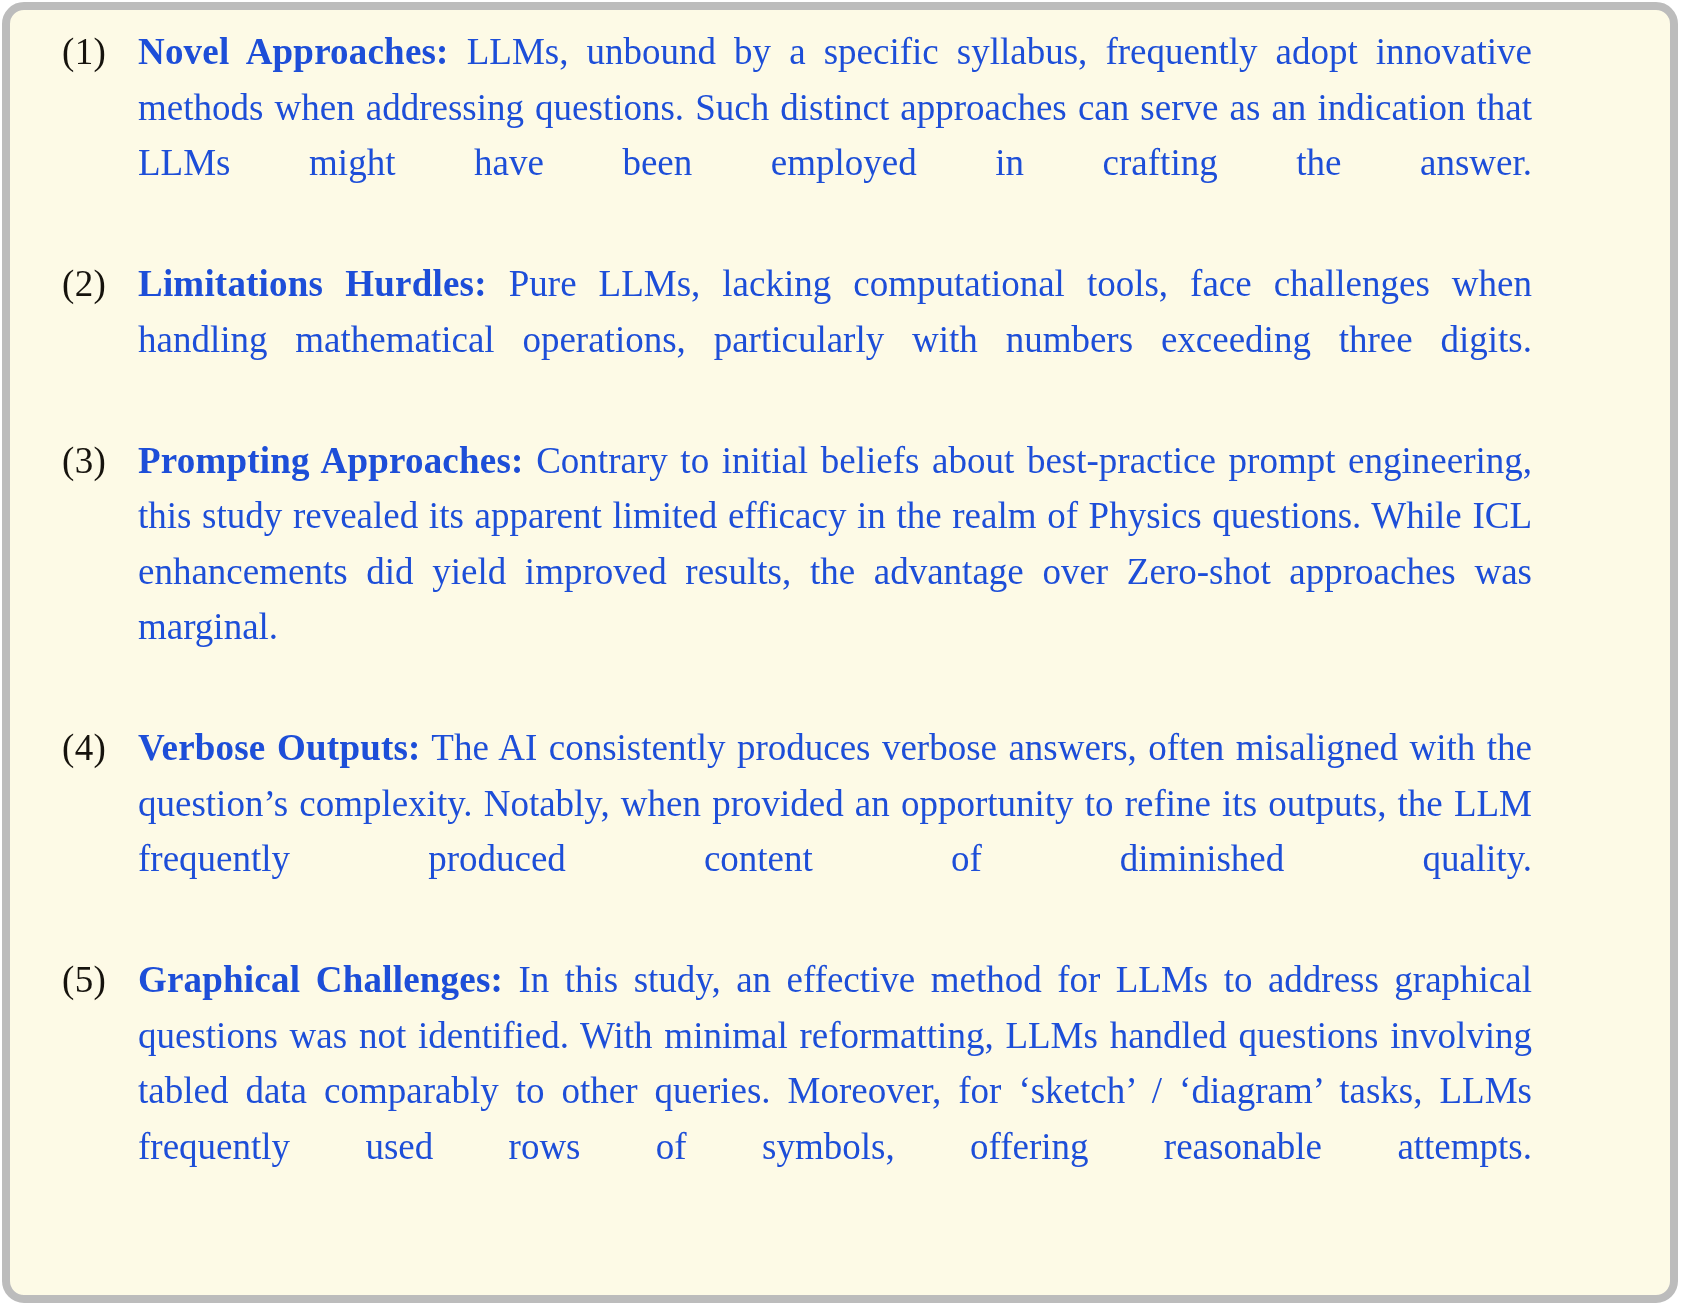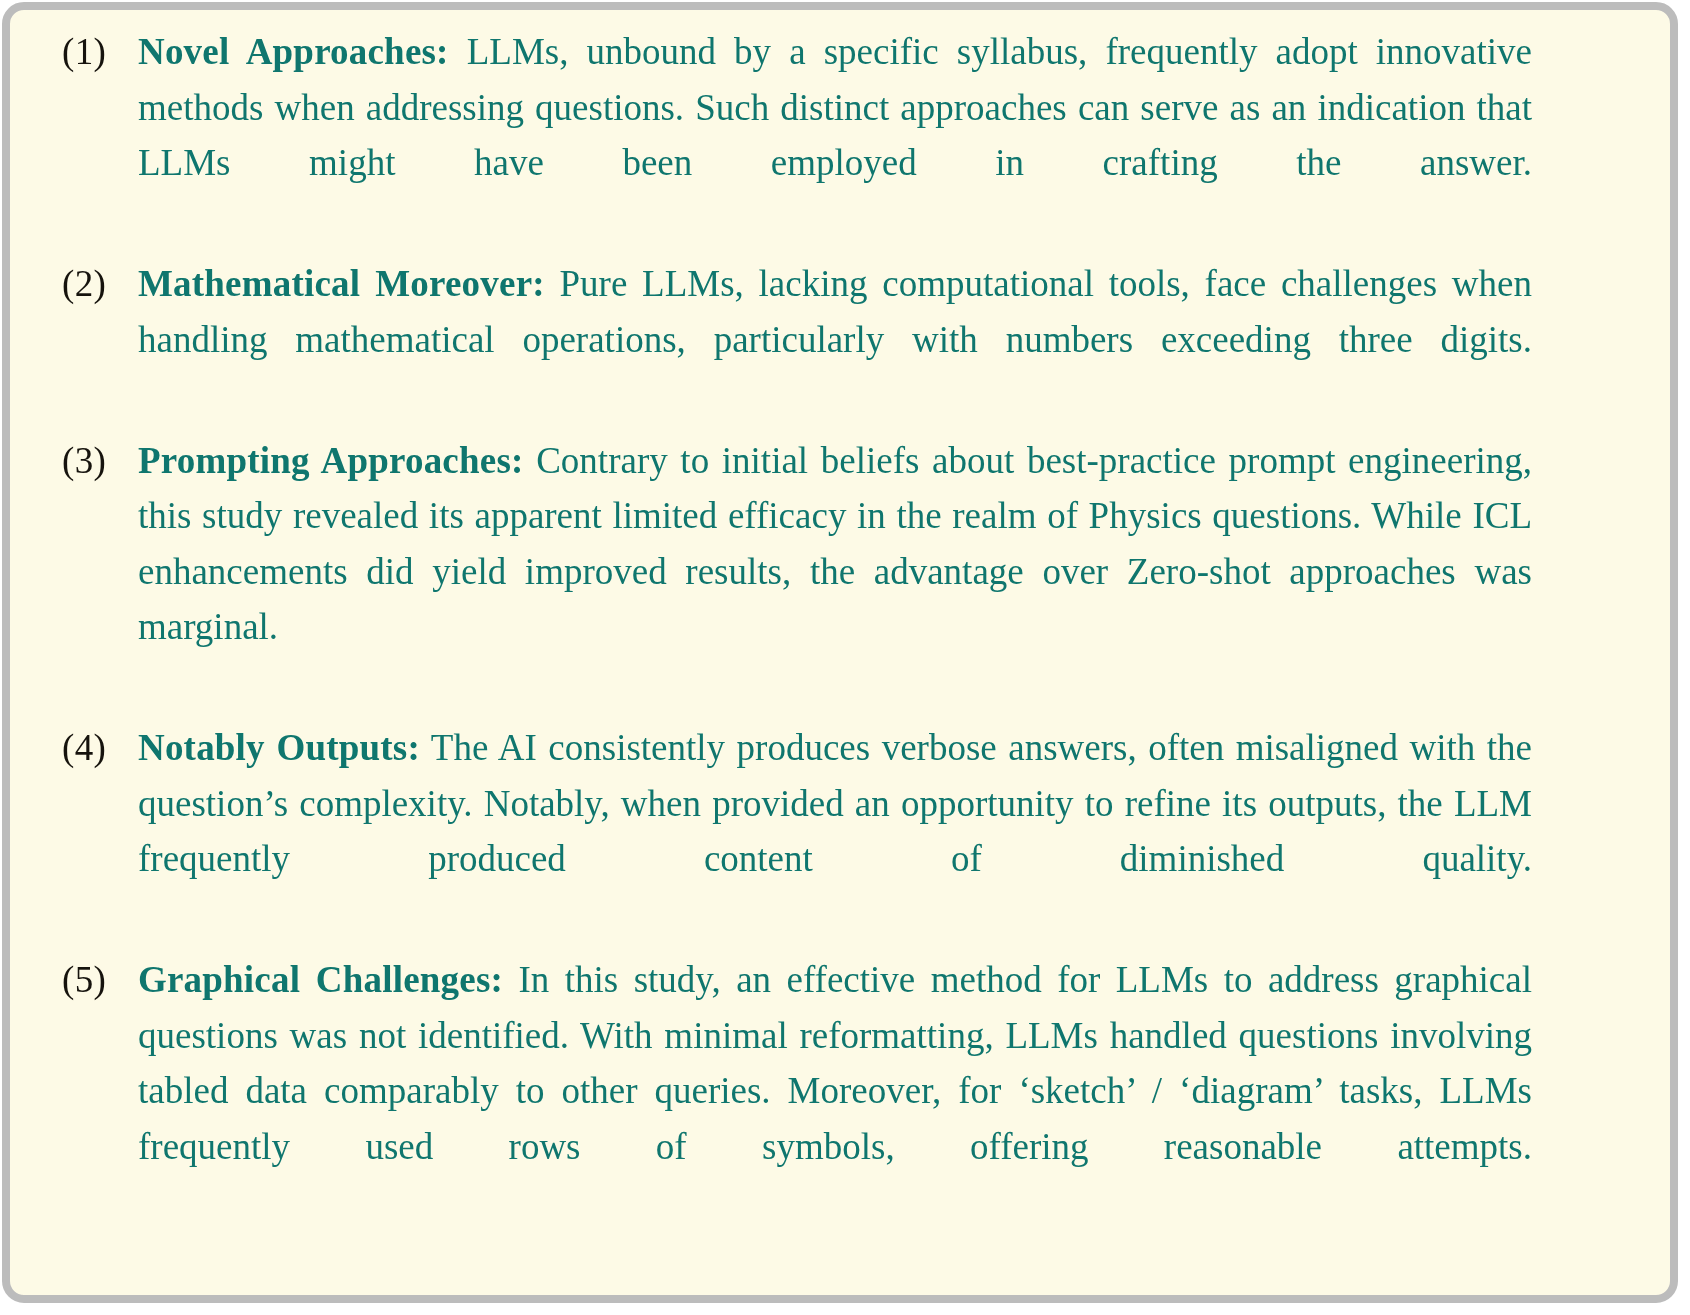--- a/index.html
+++ b/index.html
@@ -52,21 +52,21 @@
     font-size: 37px;
     line-height: 55.5px;
     color: #16130d;
     letter-spacing: 0.4px;
   }
 
   .item-body {
     flex: 1 1 auto;
     font-size: 37px;
     line-height: 55.5px;
-    color: #0f766e;
+    color: #1d4ed8;
     text-align: justify;
     text-justify: inter-word;
     hyphens: none;
     word-spacing: 0.5px;
   }
   
   .item-body::after {
     content: "";
     display: inline-block;
     width: 100%;
@@ -84,31 +84,31 @@
 <div class="callout-box" style="background: rgb(253, 250, 230); border-color: rgb(188, 188, 188);">
   <ol class="list" style="list-style:none;margin:0;">
 
     <li class="list-item">
       <span class="item-marker">(1)</span>
       <span class="item-body"><span class="item-title">Novel Approaches:</span><span class="item-text"> LLMs, unbound by a specific syllabus, frequently adopt innovative methods when addressing questions. Such distinct approaches can serve as an indication that LLMs might have been employed in crafting the answer.</span></span>
     </li>
 
     <li class="list-item">
       <span class="item-marker">(2)</span>
-      <span class="item-body"><span class="item-title">Mathematical Moreover:</span><span class="item-text">  Pure LLMs, lacking computational tools, face challenges when handling mathematical operations, particularly with numbers exceeding three digits.</span></span>
+      <span class="item-body"><span class="item-title">Limitations Hurdles:</span><span class="item-text">  Pure LLMs, lacking computational tools, face challenges when handling mathematical operations, particularly with numbers exceeding three digits.</span></span>
     </li>
 
     <li class="list-item">
       <span class="item-marker">(3)</span>
       <span class="item-body"><span class="item-title">Prompting Approaches:</span><span class="item-text"> Contrary to initial beliefs about best-practice prompt engineering, this study revealed its apparent limited efficacy in the realm of Physics questions.  While ICL enhancements did yield improved results, the advantage over Zero-shot approaches was marginal.</span></span>
     </li>
 
     <li class="list-item">
       <span class="item-marker">(4)</span>
-      <span class="item-body"><span class="item-title">Notably Outputs:</span><span class="item-text"> The AI consistently produces verbose answers, often misaligned with the question’s complexity.  Notably, when provided an opportunity to refine its outputs, the LLM frequently produced content of diminished quality.</span></span>
+      <span class="item-body"><span class="item-title">Verbose Outputs:</span><span class="item-text"> The AI consistently produces verbose answers, often misaligned with the question’s complexity.  Notably, when provided an opportunity to refine its outputs, the LLM frequently produced content of diminished quality.</span></span>
     </li>
 
     <li class="list-item">
       <span class="item-marker">(5)</span>
       <span class="item-body"><span class="item-title">Graphical Challenges:</span><span class="item-text"> In this study, an effective method for LLMs to address graphical questions was not identified. With minimal reformatting, LLMs handled questions involving tabled data comparably to other queries. Moreover, for ‘sketch’ / ‘diagram’ tasks, LLMs frequently used rows of symbols, offering reasonable attempts.</span></span>
     </li>
 
   </ol>
 </div>
 

